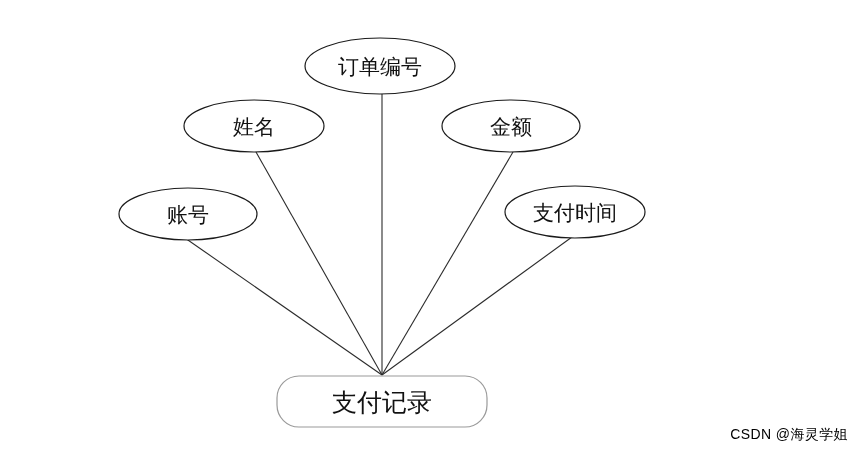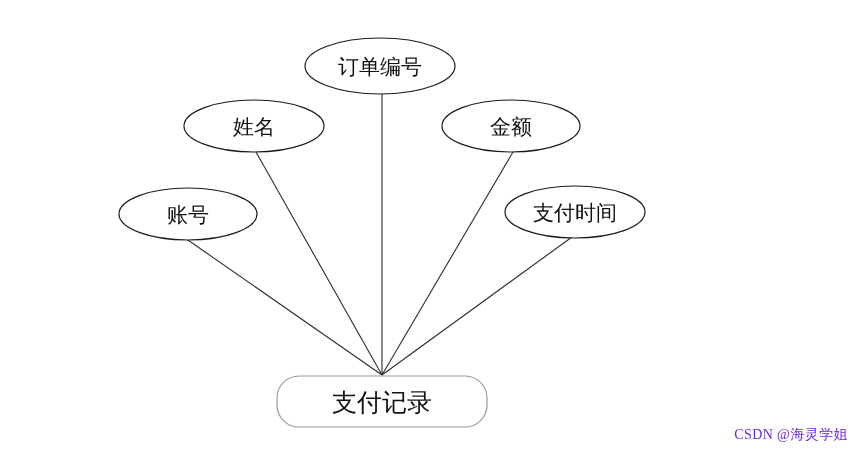--- a/index.html
+++ b/index.html
@@ -46,23 +46,23 @@
     fill: #111111;
     text-anchor: middle;
     dominant-baseline: central;
   }
   .attr-label { font-size: 21px; }
   .entity-label { font-size: 25px; }
   .watermark {
     position: absolute;
     right: 12px;
     bottom: 8px;
-    font-family: Liberation Serif, serif;
+    font-family: Liberation Sans, sans-serif;
     font-size: 14px;
-    color: #6d28d9;
+    color: #000000;
     white-space: nowrap;
     letter-spacing: 0.4px;
   }
 </style>
 </head>
 <body>
 
 <div id="canvas">
 
   <svg id="er-svg" viewBox="0 0 860 452">

